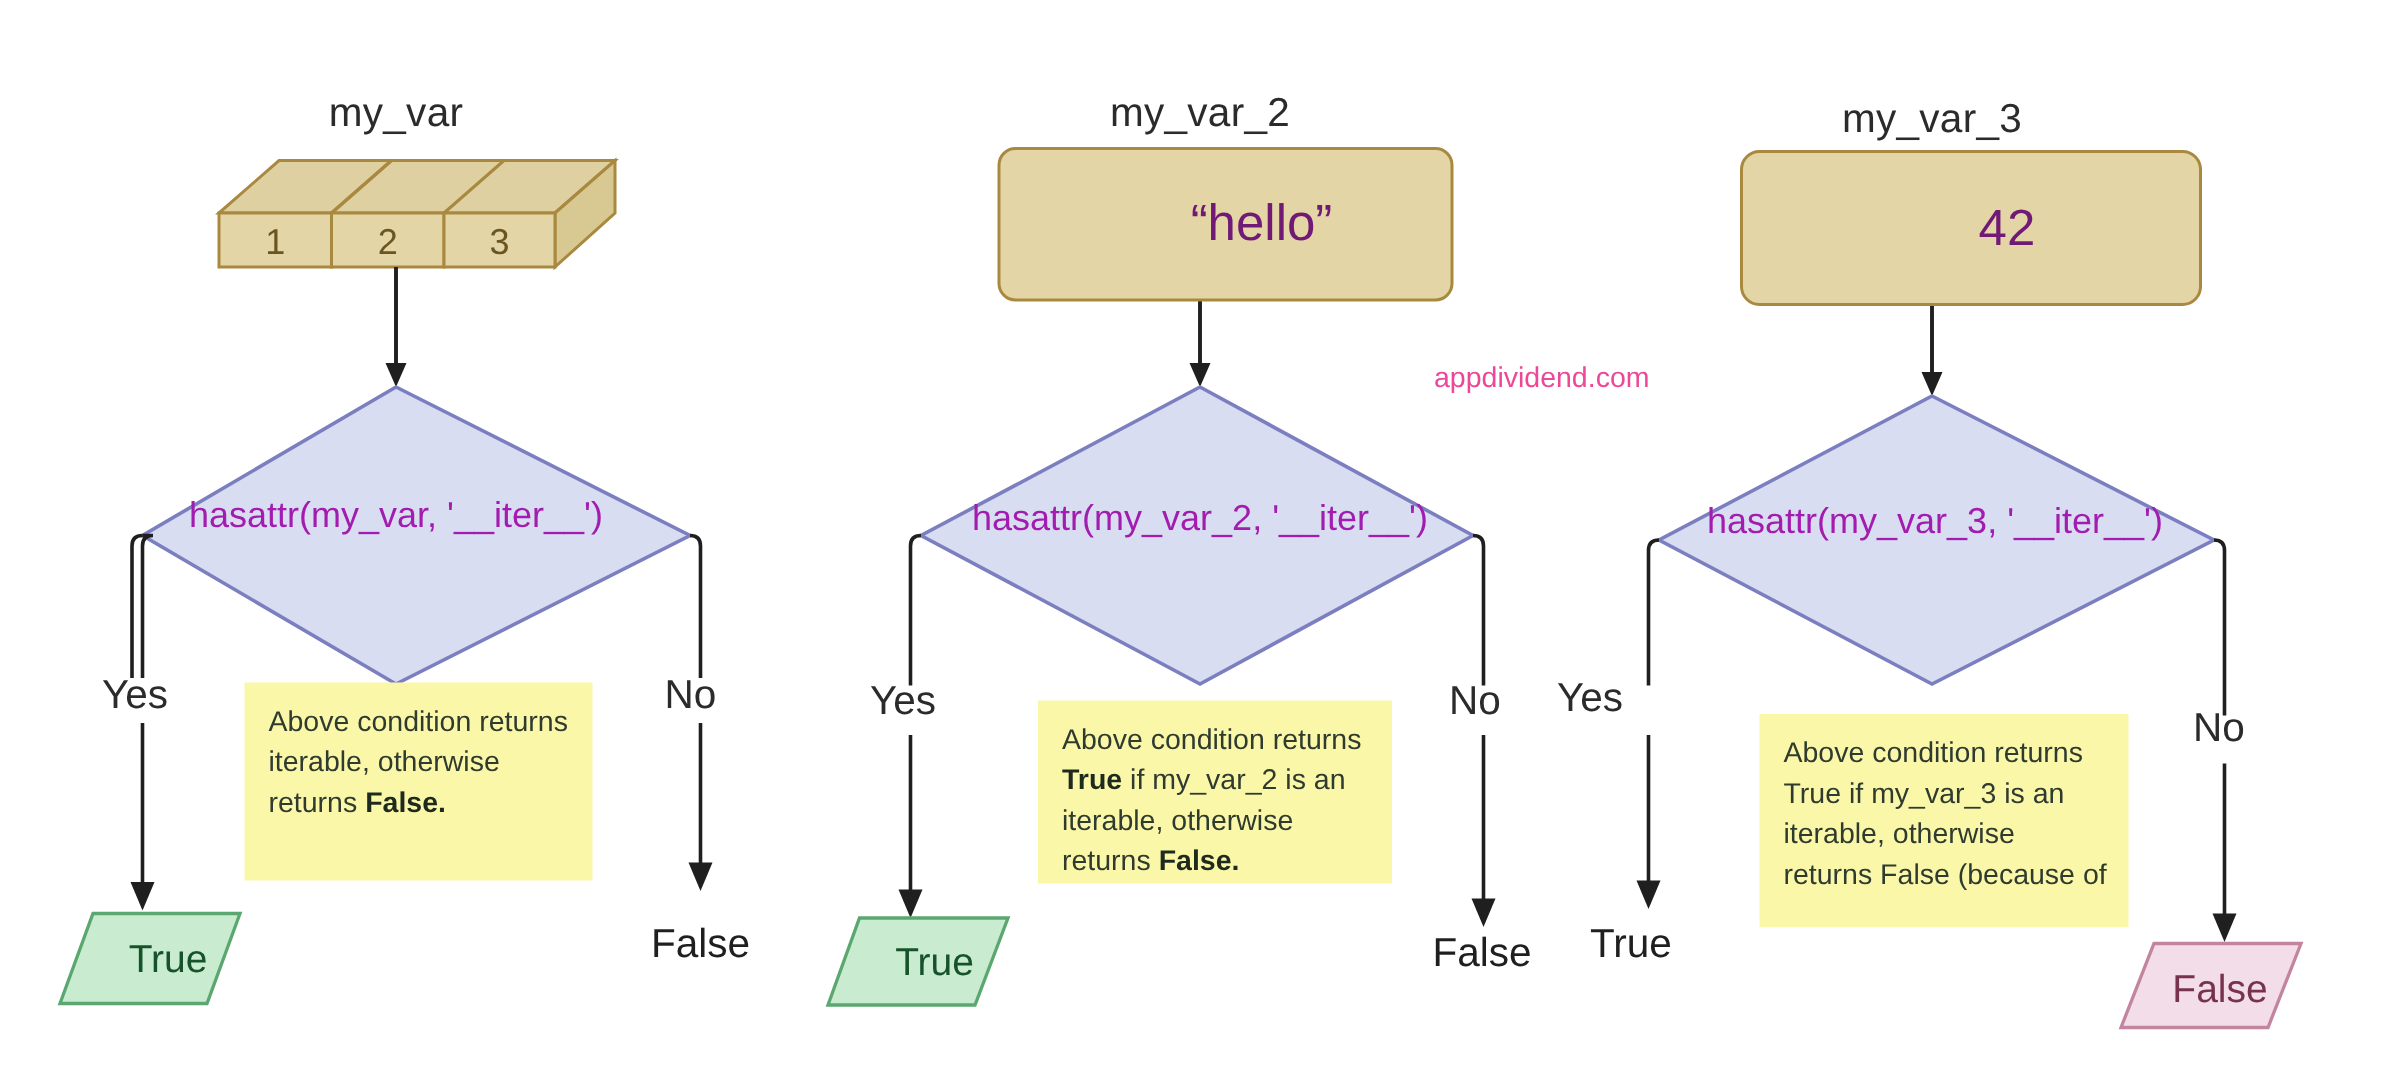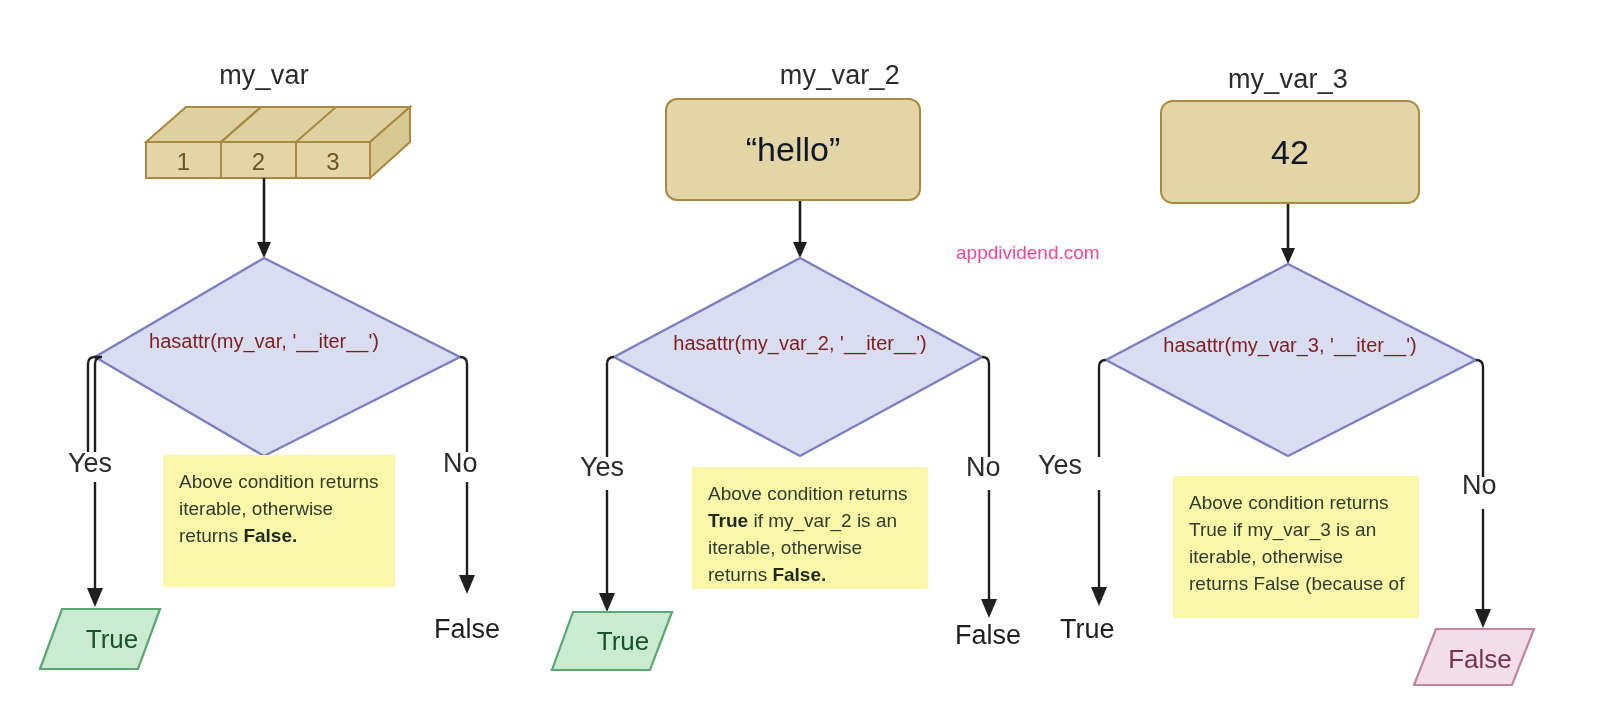--- a/index.html
+++ b/index.html
@@ -15,26 +15,26 @@
   
   .var-title{
     font-size:27px;color:#2b2b2b;text-align:center;
     letter-spacing:0.2px;
   }
 
   
   .valbox{
     position:absolute;background:#e3d5a5;border:2px solid #a9893f;
     border-radius:12px;display:flex;align-items:center;justify-content:center;
-    color:#0f172a;font-size:34px;
+    color:#701a75;font-size:34px;padding-left:48px;
   }
 
   
   .diamond-text{
-    position:absolute;text-align:center;color:#7f1d1d;font-size:20px;
+    position:absolute;text-align:center;color:#a21caf;font-size:24px;
     white-space:nowrap;
   }
 
   
   .note{
     position:absolute;background:#fbf7a8;color:#2f3b2f;
     font-size:19px;line-height:1.42;padding:14px 14px 14px 16px;
     box-sizing:border-box;
   }
   .note b{font-weight:bold;color:#1e2a1e;}
@@ -131,21 +131,21 @@
 
   <div class="note" style="left:163px;top:443px;width:232px;height:132px;">
       <div><span>Above condition  returns</span></div>
       <div><span>iterable, otherwise</span></div>
       <div><span>returns </span><b>False.</b></div>
     </div>
 
   <div class="para-text green" style="left:62px;top:612px;width:100px;text-align:center;">True</div>
   <div class="plain-term" style="left:434px;top:602px;">False</div>
 
-  <div class="lbl var-title" style="left:700px;top:48px;width:200px;text-align:right;">my_var_2</div>
+  <div class="lbl var-title" style="left:700px;top:48px;width:200px;">my_var_2</div>
 
   <div class="valbox" style="left:665px;top:86px;width:252px;height:99px;">“hello”</div>
 
   <div class="diamond-text" style="left:600px;top:320px;width:400px;text-align:center;">hasattr(my_var_2, '__iter__')</div>
 
   <div class="branch-label" style="left:580px;top:440px;">Yes</div>
   <div class="branch-label" style="left:966px;top:440px;">No</div>
 
   <div class="note" style="left:692px;top:455px;width:236px;height:122px;">
       <div><span>Above condition  returns</span></div>

